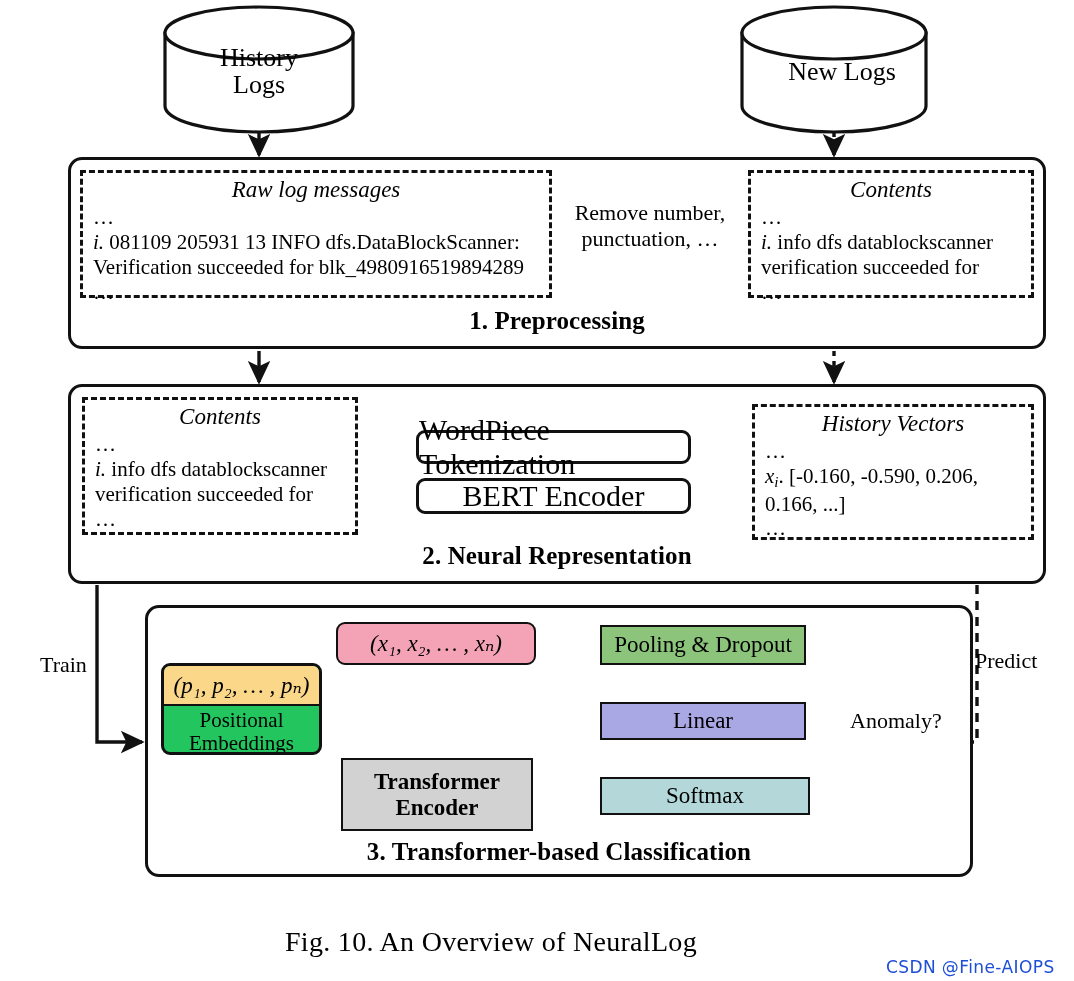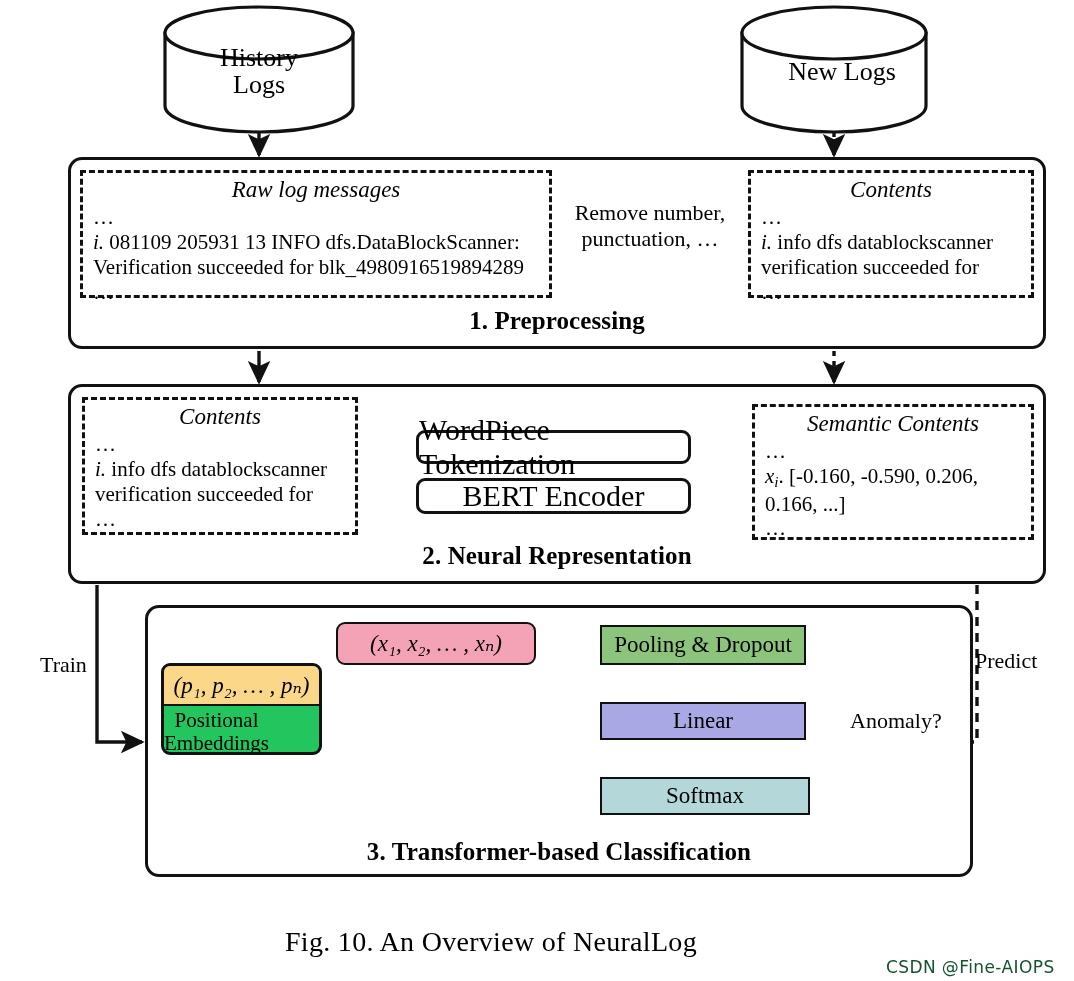--- a/index.html
+++ b/index.html
@@ -32,27 +32,27 @@
   
   .cbox{border:2.5px solid #111;display:flex;align-items:center;justify-content:center;
         font-size:23px;text-align:center;}
   .cbox.rounded{border-radius:9px;}
   .cbox.bold{font-weight:bold;line-height:1.12;}
 
   
   .pe-card{border:3px solid #111;border-radius:9px;overflow:hidden;background:#22c55e;}
   .pe-top{display:flex;align-items:center;justify-content:center;font-size:23px;
           border-bottom:2.5px solid #111;}
-  .pe-bot{display:flex;align-items:center;font-size:21px;
+  .pe-bot{display:flex;align-items:center;justify-content:center;font-size:21px;
           text-align:center;line-height:1.08;}
 
   .edge-label{position:absolute;font-size:22px;text-align:center;line-height:1.2;}
   .caption{position:absolute;font-size:28px;letter-spacing:.3px;}
   .watermark{position:absolute;font-family:"DejaVu Sans",sans-serif;
-             font-size:17px;color:#14532d;letter-spacing:.4px;}
+             font-size:17px;color:#1d4ed8;letter-spacing:.4px;}
   .sub{font-size:.72em;vertical-align:-.25em;}
 </style>
 </head>
 <body>
 
 <div id="stage">
 
   <svg class="layer" viewBox="0 0 1074 981">
     <defs>
       <marker id="ah" markerWidth="9" markerHeight="9" refX="6.2" refY="3.3" orient="auto" markerUnits="strokeWidth">
@@ -172,21 +172,21 @@
   </div>
 
   <div class="abs rbox" style="left:416px;top:430px;width:275px;height:34px;">
     <span>WordPiece Tokenization</span>
   </div>
   <div class="abs rbox" style="left:416px;top:478px;width:275px;height:36px;">
     <span>BERT Encoder</span>
   </div>
 
   <div class="abs dashed" style="left:752px;top:404px;width:282px;height:136px;">
-    <div class="panel-title">Semantic Contents</div>
+    <div class="panel-title">History Vectors</div>
     <div class="ell">…</div>
     <div class="panel-body">
       <span class="it">x</span><span class="it sub">i</span><span>.</span>
       <span>[-0.160, -0.590, 0.206,</span>
     </div>
     <div class="panel-body">
       <span>0.166, ...]</span>
     </div>
     <div class="ell">…</div>
   </div>
@@ -206,20 +206,26 @@
       <span class="it">(p₁, p₂, … , pₙ)</span>
     </div>
     <div class="pe-bot" style="height:51px;">
       <div>
         <div>Positional</div>
         <div>Embeddings</div>
       </div>
     </div>
   </div>
 
+  <div class="abs cbox bold" style="left:341px;top:758px;width:192px;height:73px;background:#d2d2d2;">
+    <div>
+      <div>Transformer</div>
+      <div>Encoder</div>
+    </div>
+  </div>
 
   <div class="abs cbox" style="left:600px;top:625px;width:206px;height:40px;background:#8cc47c;">
     <span>Pooling &amp; Dropout</span>
   </div>
   <div class="abs cbox" style="left:600px;top:702px;width:206px;height:38px;background:#aaa8e4;">
     <span>Linear</span>
   </div>
   <div class="abs cbox" style="left:600px;top:777px;width:210px;height:38px;background:#b4d8da;">
     <span>Softmax</span>
   </div>

